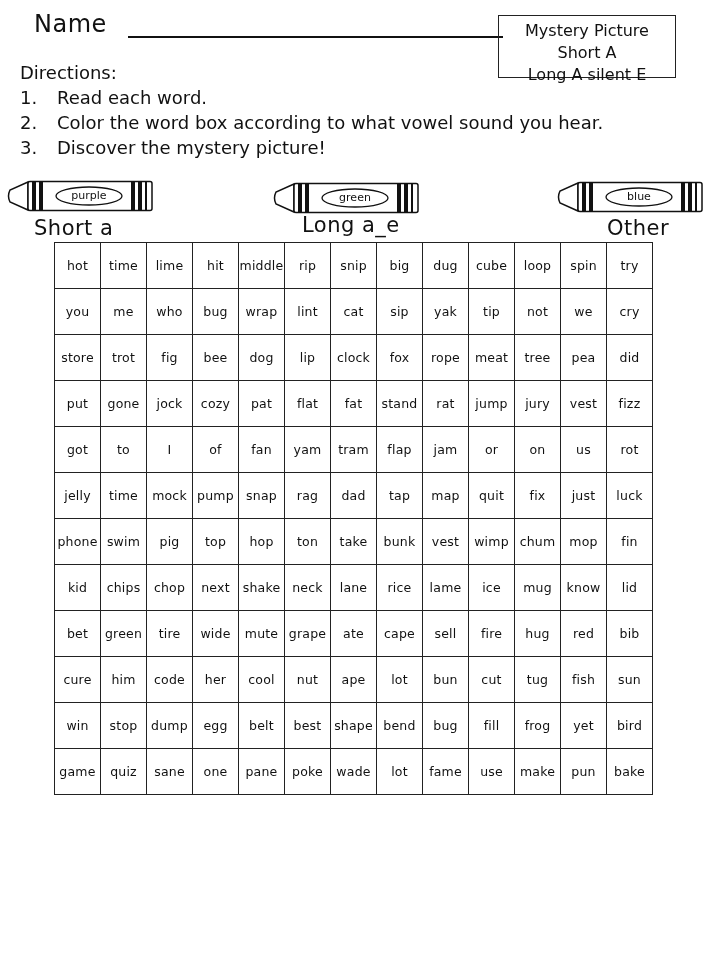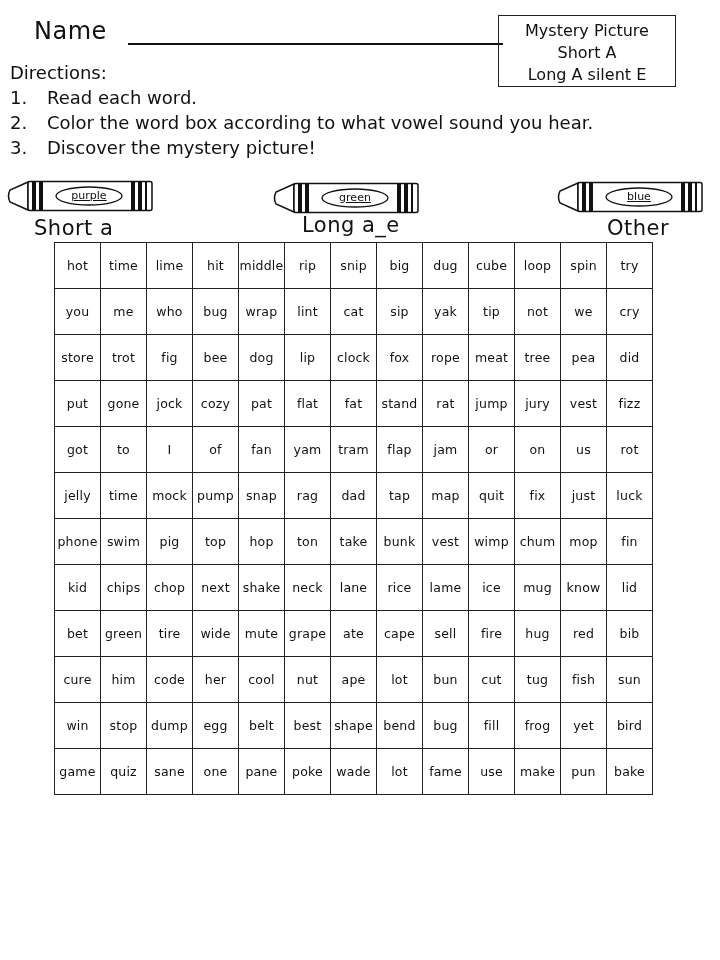--- a/index.html
+++ b/index.html
@@ -1,32 +1,32 @@
 <!DOCTYPE html>
 <html><head>
 <meta charset="utf-8">
 <style>
   html, body { margin: 0; padding: 0; background: #ffffff; }
   body { width: 720px; height: 960px; position: relative; overflow: hidden;
          font-family: "DejaVu Sans", sans-serif; color: #111; }
-  .name-row { position: absolute; left: 34px; top: 17px; display: flex; align-items: flex-end; gap: 19px; }
+  .name-row { position: absolute; left: 34px; top: 10px; display: flex; align-items: flex-end; gap: 19px; }
   .name-label { font-size: 24px; letter-spacing: 0.5px; }
   .name-line { width: 375px; border-bottom: 2px solid #111; height: 26px; margin-left: 2px; }
-  .title-box { position: absolute; left: 498px; top: 15px; width: 178px; height: 72px;
+  .title-box { position: absolute; left: 498px; top: 15px; width: 178px; height: 63px;
                border: 1.5px solid #222; text-align: center; font-size: 16px; line-height: 22px;
                padding-top: 4px; box-sizing: border-box; }
-  .directions { position: absolute; left: 10px; top: 62px; font-size: 18px; }
+  .directions { position: absolute; left: 20px; top: 62px; font-size: 18px; }
   .directions .head { margin-bottom: 2px; }
   .directions ol { margin: 0; padding: 0; list-style: none; }
   .directions li { display: flex; line-height: 25px; }
   .directions li .num { width: 37px; }
   .crayon { position: absolute; width: 148px; height: 32px; }
   .crayon svg { display: block; }
   .crayon .clabel { position: absolute; left: 50px; top: 7px; width: 66px; height: 18px;
-                    text-align: center; font-size: 11px; line-height: 18px; text-decoration: underline; }
+                    text-align: center; font-size: 11px; line-height: 18px; }
   .cat-label { position: absolute; font-size: 21px; letter-spacing: 0.5px; }
   .grid { position: absolute; left: 54px; top: 242px; border-collapse: collapse; padding-left: 20px; }
   .grid td { width: 45px; height: 45px; border: 1.5px solid #222; text-align: center;
              font-size: 12.5px; padding: 0; letter-spacing: 0.2px; }
 </style>
 </head>
 <body>
 
 <div class="name-row">
   <span class="name-label">Name</span>

